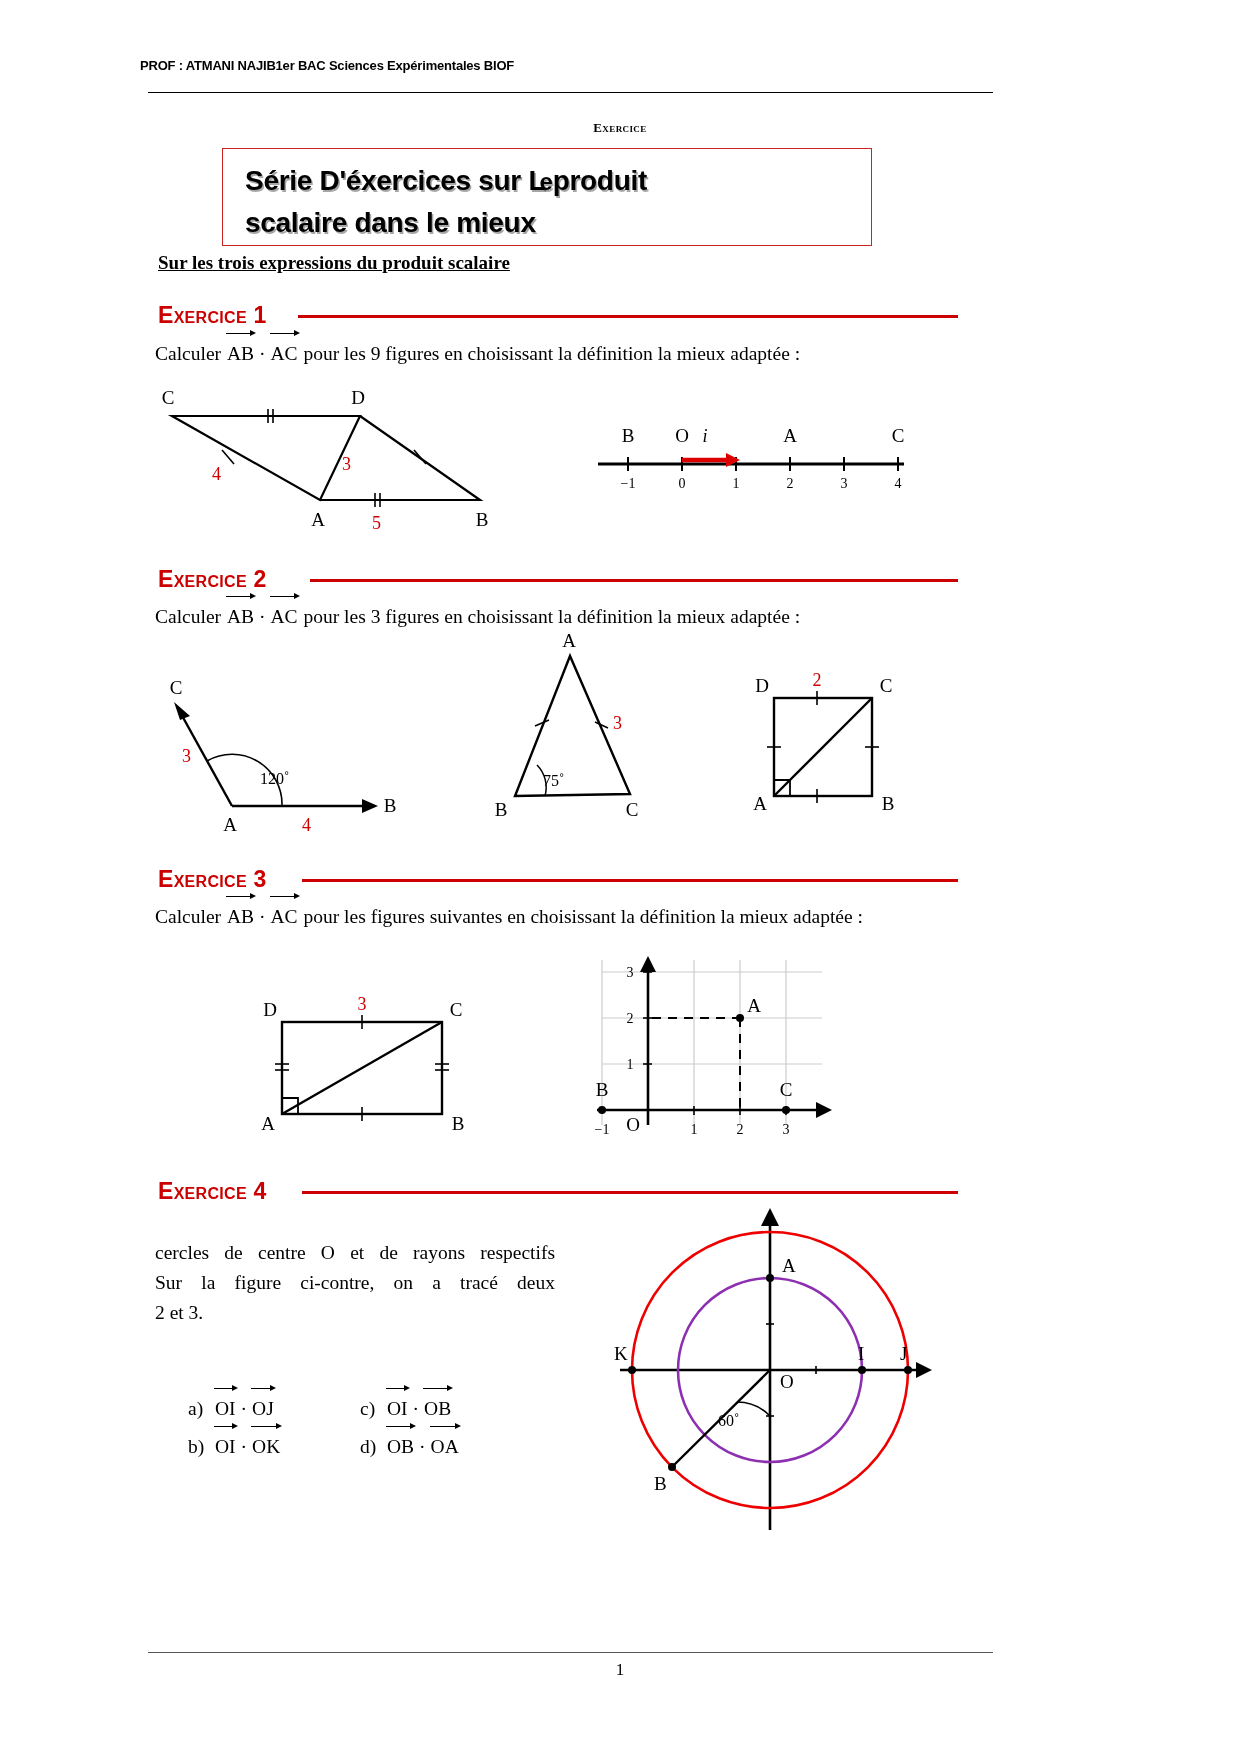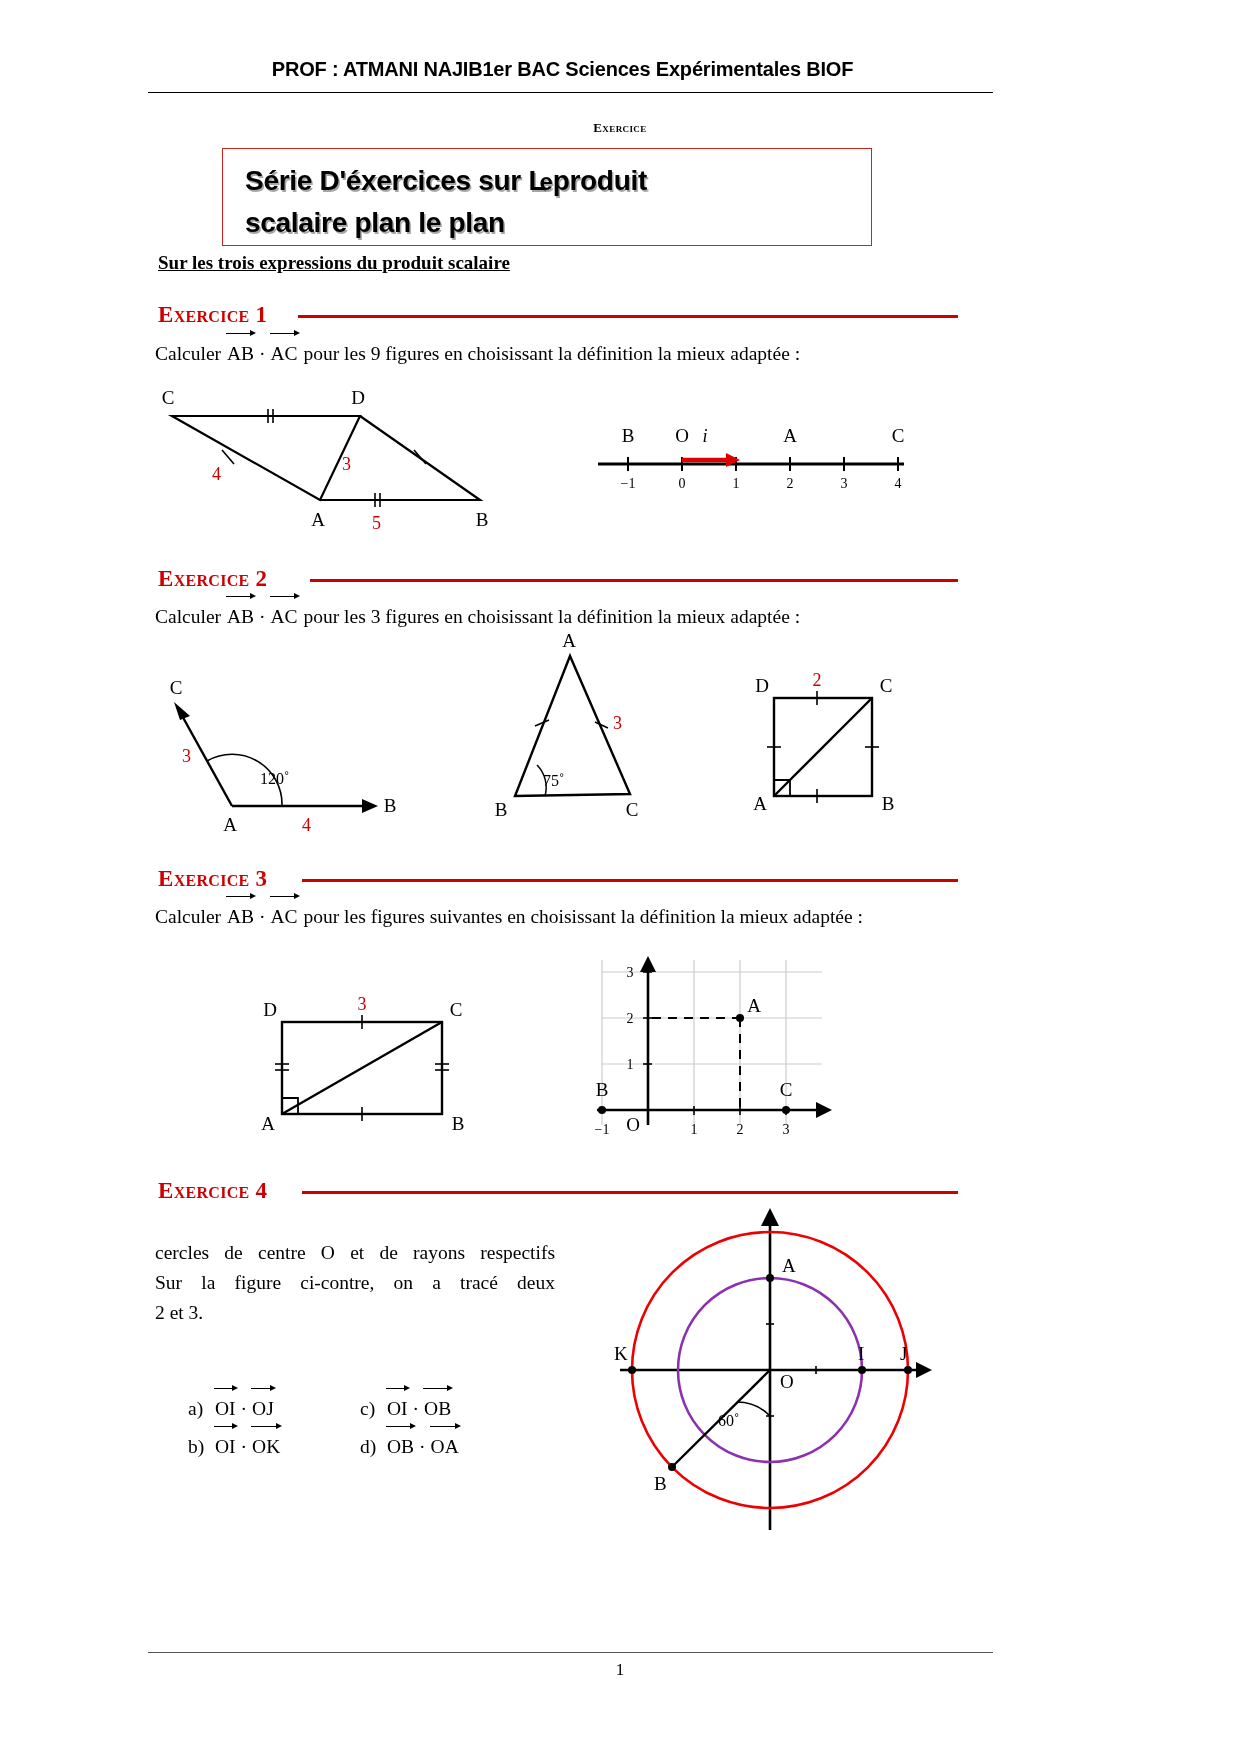--- a/index.html
+++ b/index.html
@@ -21,23 +21,23 @@
     width: 1240px;
     height: 1754px;
   }
 
   
   .hdr {
     position: absolute;
     left: 140px; top: 58px;
     width: 845px;
     display: flex;
-    justify-content: center;
+    justify-content: flex-start;
     font-family: "Liberation Sans", sans-serif;
-    font-size: 20px;
+    font-size: 13px;
     font-weight: 600;
     letter-spacing: -0.2px;
   }
   .hdr-rule {
     position: absolute;
     left: 148px; top: 92px;
     width: 845px; height: 1px;
     background: #000;
   }
 
@@ -86,21 +86,21 @@
     font-family: "Liberation Serif", serif;
     font-weight: bold;
     font-size: 19px;
     text-decoration: underline;
   }
 
   
   .ex-head {
     position: absolute;
     color: #cc0000;
-    font-family: Liberation Serif, serif;
+    font-family: Liberation Sans, sans-serif;
     font-weight: bold;
     font-size: 23px;
     font-variant: small-caps;
     letter-spacing: 0.3px;
     white-space: nowrap;
     text-align: center;
   }
   .ex-rule {
     position: absolute;
     height: 3.2px;
@@ -181,21 +181,21 @@
     <span>PROF : ATMANI NAJIB</span>
     <span>1er BAC Sciences Expérimentales BIOF</span>
   </div>
   <div class="hdr-rule"></div>
 
   <div class="exercices-word">Exercice</div>
 
   <div class="title-box"></div>
   <div class="title-text">
     <span>Série D'éxercices sur </span><span class="title-glitch"><span>L</span><span class="g2">e</span></span><span> produit</span><br>
-    <span>scalaire plan le plan</span>
+    <span>scalaire dans le mieux</span>
   </div>
 
   <div class="subhead">Sur les trois expressions du produit scalaire</div>
 
   <div class="ex-head" style="left:158px; top:302px;">Exercice 1</div>
   <div class="ex-rule" style="left:298px; top:315px; width:660px;"></div>
 
   <div class="stmt" style="left:155px; top:343px; width:830px;">
     <span>Calculer </span><span class="vec"><span class="lbl">AB</span></span><span class="dotop">·</span><span class="vec"><span class="lbl">AC</span></span><span> pour les 9 figures en choisissant la définition la mieux adaptée :</span>
   </div>

